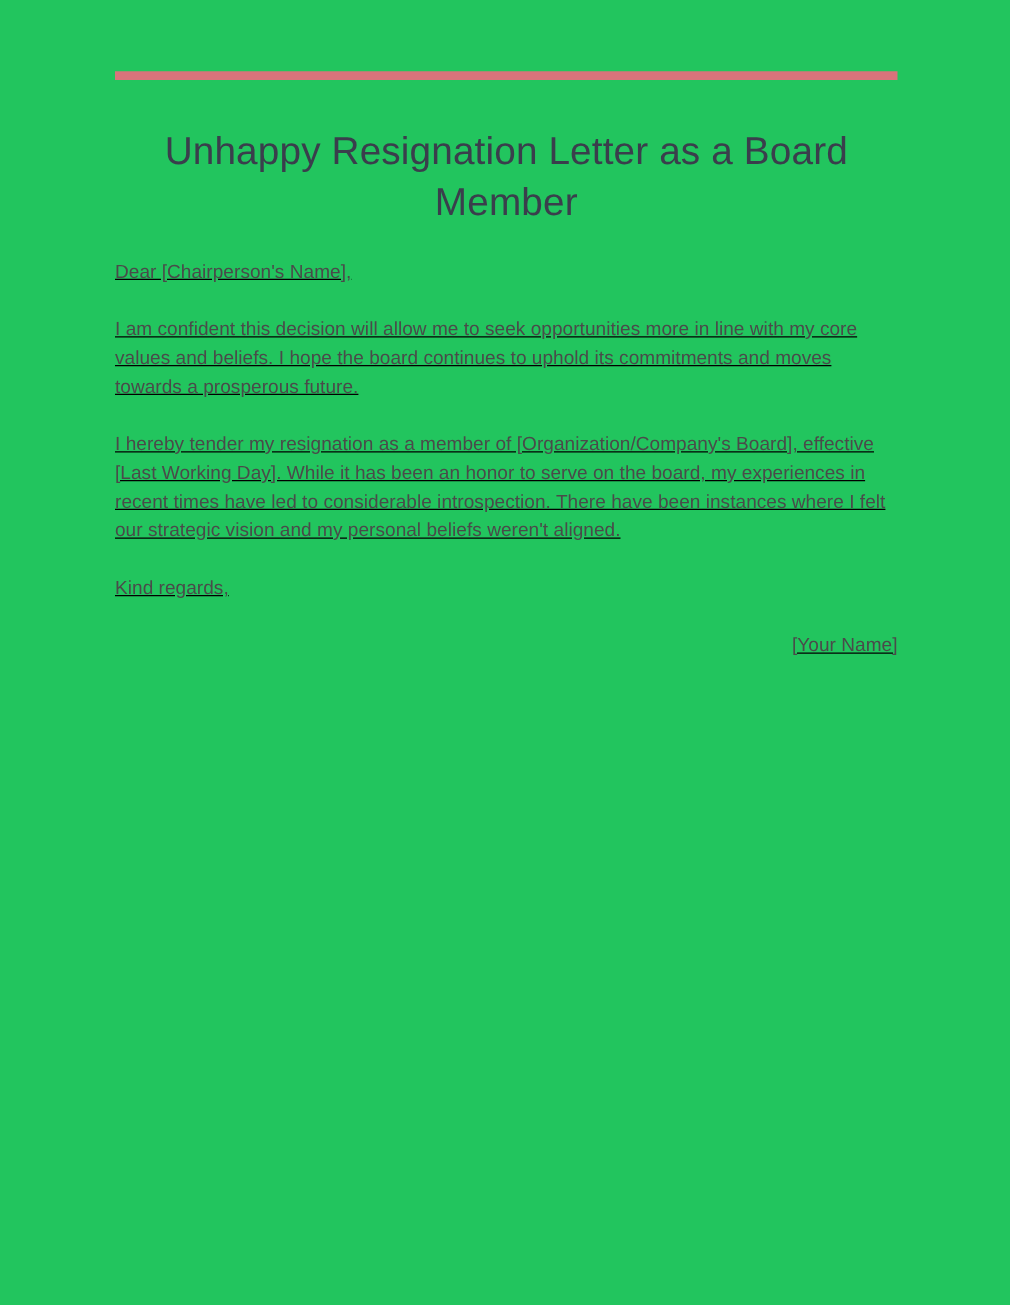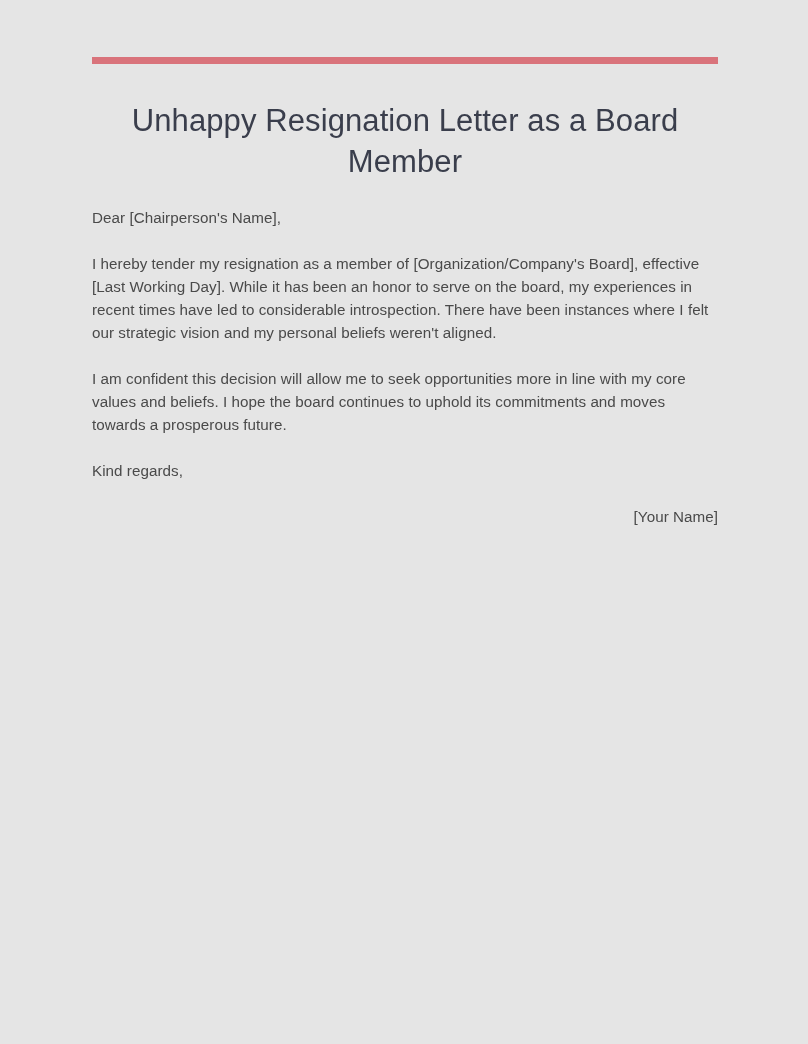--- a/index.html
+++ b/index.html
@@ -12,21 +12,21 @@
     background: #ffffff;
     font-family: "Liberation Sans", sans-serif;
     -webkit-font-smoothing: antialiased;
     overflow: hidden;
   }
 
   .page {
     position: relative;
     width: 808px;
     height: 1044px;
-    background: #e5e5e5;
+    background: #22c55e;
     box-sizing: border-box;
   }
 
   
   .top-rule {
     position: absolute;
     left: 92px;
     top: 57px;
     width: 626px;
     height: 7px;
@@ -47,20 +47,21 @@
     font-size: 31px;
     font-weight: 400;
     line-height: 41px;
     color: #3a3e4c;
     text-align: center;
     letter-spacing: 0.1px;
   }
 
   .body-block {
     margin-top: 24px;
+    text-decoration: underline;
   }
 
   .para {
     margin: 0 0 23px 0;
     padding: 0;
     font-family: "Liberation Sans", sans-serif;
     font-size: 15.2px;
     font-weight: 400;
     line-height: 23px;
     color: #4a4a4a;
@@ -93,23 +94,23 @@
   <div class="top-rule"></div>
 
   <div class="content">
 
     <h1 class="doc-title">Unhappy Resignation Letter as a Board Member</h1>
 
     <div class="body-block">
 
       <p class="para para-salutation">Dear [Chairperson's Name],</p>
 
+      <p class="para">I am confident this decision will allow me to seek opportunities more in line with my core values and beliefs. I hope the board continues to uphold its commitments and moves towards a prosperous future.</p>
+
       <p class="para">I hereby tender my resignation as a member of [Organization/Company's Board], effective [Last Working Day]. While it has been an honor to serve on the board, my experiences in recent times have led to considerable introspection. There have been instances where I felt our strategic vision and my personal beliefs weren't aligned.</p>
-
-      <p class="para">I am confident this decision will allow me to seek opportunities more in line with my core values and beliefs. I hope the board continues to uphold its commitments and moves towards a prosperous future.</p>
 
       <p class="para para-closing">Kind regards,</p>
 
       <p class="para para-signature">[Your Name]</p>
 
     </div>
   </div>
 </div>
 
 </body></html>

